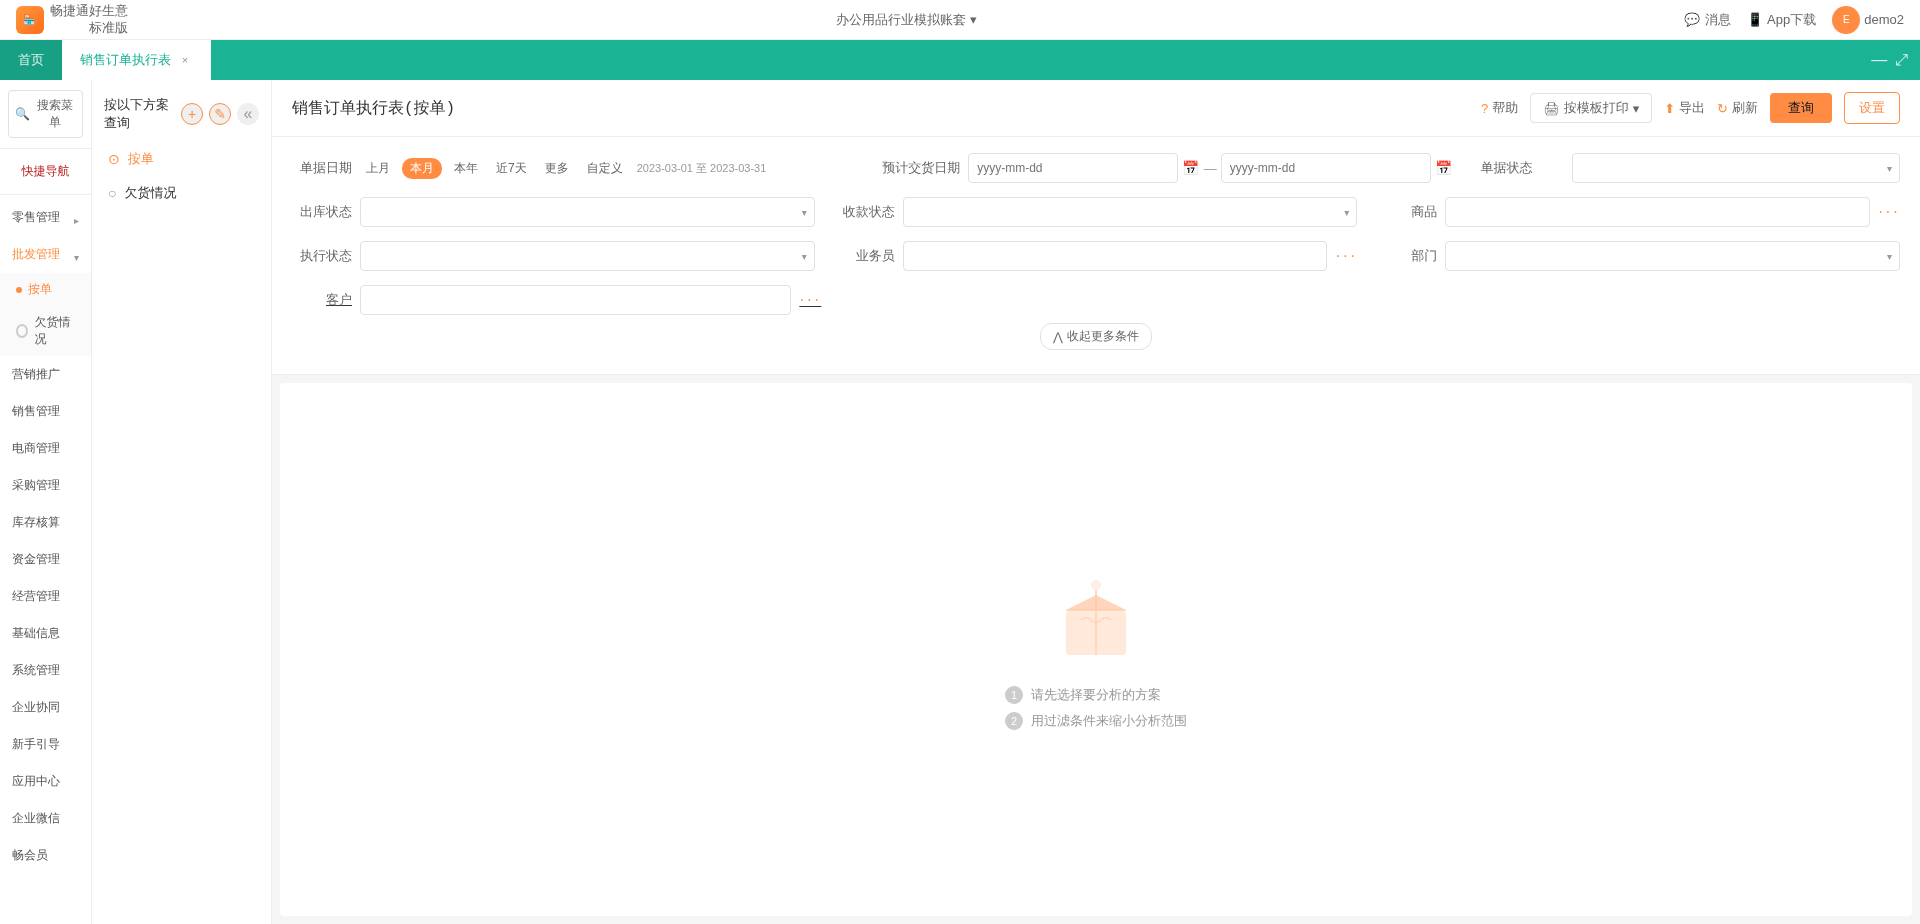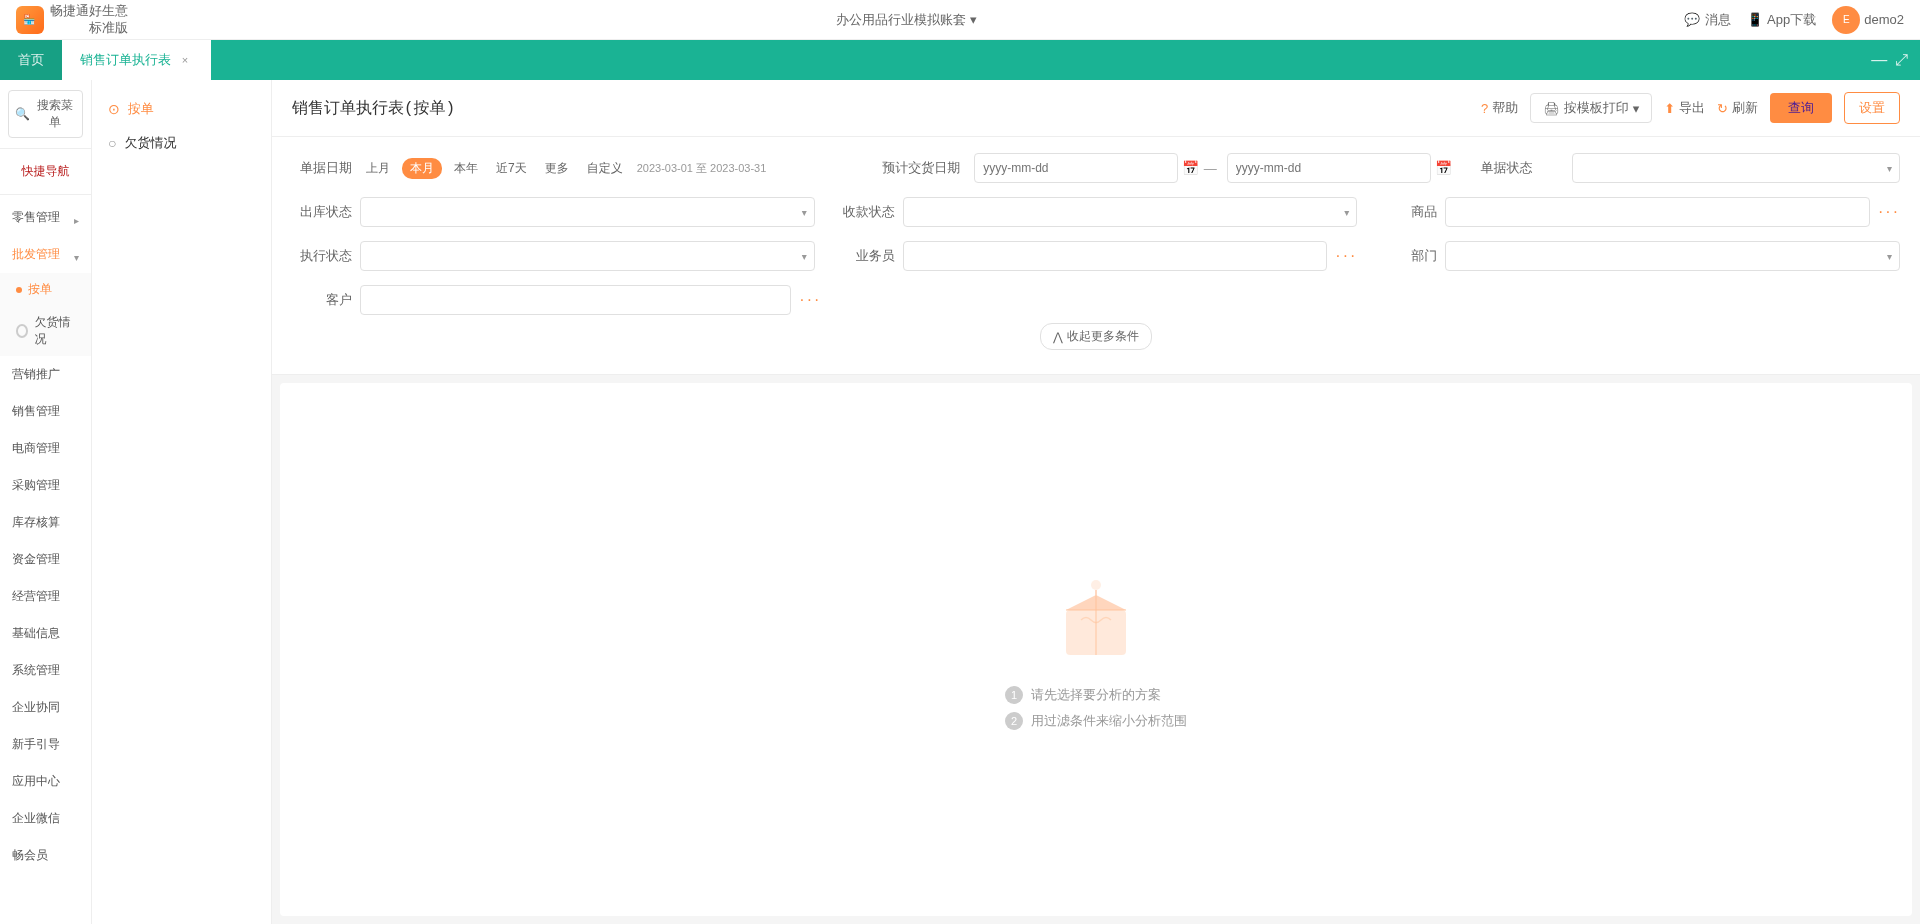--- a/index.html
+++ b/index.html
@@ -61,34 +61,34 @@
     
     .main-panel { flex: 1; display: flex; flex-direction: column; overflow: hidden; background: #f5f5f5; }
 
     
     .page-header { background: #fff; padding: 12px 20px; display: flex; align-items: center; justify-content: space-between; border-bottom: 1px solid #eee; }
     .page-title { font-size: 16px; font-weight: 500; color: #333; font-family: Liberation Mono, monospace; }
     .page-header-actions { display: flex; align-items: center; gap: 12px; }
     .header-action { display: flex; align-items: center; gap: 4px; color: #666; font-size: 13px; cursor: pointer; }
     .header-action .icon { color: #ff8c42; }
     .header-action-btn { display: flex; align-items: center; gap: 4px; padding: 5px 12px; border: 1px solid #e0e0e0; border-radius: 4px; cursor: pointer; font-size: 13px; color: #666; background: #fff; }
-    .header-action-primary { background: #ff8c42; color: #4c1d95; border: none; padding: 6px 18px; border-radius: 4px; cursor: pointer; font-size: 13px; }
+    .header-action-primary { background: #ff8c42; color: #0f172a; border: none; padding: 6px 18px; border-radius: 4px; cursor: pointer; font-size: 13px; }
     .header-action-secondary { background: #fff; color: #ff8c42; border: 1px solid #ff8c42; padding: 6px 14px; border-radius: 4px; cursor: pointer; font-size: 13px; }
 
     
     .filter-form { background: #fff; padding: 16px 20px; border-bottom: 1px solid #eee; }
     .filter-row { display: flex; align-items: center; margin-bottom: 14px; gap: 20px; }
     .filter-field { display: flex; align-items: center; gap: 8px; flex: 1; }
     .filter-label { font-size: 13px; color: #666; white-space: nowrap; min-width: 60px; text-align: right; }
     .filter-input { flex: 1; height: 30px; border: 1px solid #e0e0e0; border-radius: 4px; padding: 0 8px; font-size: 12px; color: #333; background: #fff; outline: none; }
     .filter-select { flex: 1; height: 30px; border: 1px solid #e0e0e0; border-radius: 4px; padding: 0 8px; font-size: 12px; color: #333; background: #fff; outline: none; appearance: none; cursor: pointer; }
     .filter-select-wrap { flex: 1; position: relative; display: flex; align-items: center; }
     .filter-select-wrap .chevron { position: absolute; right: 8px; color: #999; font-size: 10px; pointer-events: none; }
     .date-range { display: flex; align-items: center; gap: 4px; flex: 1; }
-    .date-input { flex: 1; height: 30px; border: 1px solid #e0e0e0; border-radius: 4px; padding: 0 8px; font-size: 12px; color: #ccc; background: #fff; outline: none; margin-left: 6px; }
+    .date-input { flex: 1; height: 30px; border: 1px solid #e0e0e0; border-radius: 4px; padding: 0 8px; font-size: 12px; color: #ccc; background: #fff; outline: none; }
     .date-sep { color: #999; }
     .date-icon { color: #ff8c42; cursor: pointer; font-size: 14px; }
     .quick-dates { display: flex; gap: 6px; }
     .quick-date-btn { padding: 2px 6px; border-radius: 3px; font-size: 12px; cursor: pointer; color: #666; border: none; background: transparent; }
     .quick-date-btn.active { background: #ff8c42; color: #fff; border-radius: 10px; padding: 2px 8px; }
     .date-range-text { font-size: 11px; color: #999; }
     .filter-dots { color: #ff8c42; cursor: pointer; font-size: 16px; letter-spacing: 2px; }
     .collapse-bar { display: flex; justify-content: center; padding: 8px; }
     .collapse-btn { display: flex; align-items: center; gap: 4px; color: #666; font-size: 12px; cursor: pointer; padding: 4px 12px; border: 1px solid #e0e0e0; border-radius: 12px; background: #fff; }
 
@@ -221,20 +221,28 @@
       </div>
       <div class="sidebar-item">
         <span>畅会员</span>
       </div>
     </div>
   </div>
 
   <div class="content">
 
     <div class="filter-panel">
+      <div class="filter-panel-header">
+        <span>按以下方案查询</span>
+        <div class="filter-panel-actions">
+          <button class="filter-action-btn">+</button>
+          <button class="filter-action-btn">✎</button>
+          <button class="filter-action-btn filter-action-collapse">«</button>
+        </div>
+      </div>
       <div class="filter-item active">
         <span class="filter-item-icon" style="color:#ff8c42;">⊙</span>
         <span class="filter-item-label">按单</span>
       </div>
       <div class="filter-item">
         <span class="filter-item-icon" style="color:#999;">○</span>
         <span class="filter-item-label">欠货情况</span>
       </div>
     </div>
 
@@ -347,21 +355,21 @@
             <div class="filter-select-wrap">
               <select class="filter-select">
                 <option></option>
               </select>
               <span class="chevron">▾</span>
             </div>
           </div>
         </div>
 
         <div class="filter-row" style="margin-bottom:0;">
-          <div class="filter-field" style="flex:1;">
+          <div class="filter-field" style="flex:1;text-decoration:underline;">
             <span class="filter-label">客户</span>
             <input type="text" class="filter-input" style="flex: 1 1 0%;">
             <span class="filter-dots">···</span>
           </div>
           <div style="flex:2;"></div>
         </div>
 
         <div class="collapse-bar">
           <button class="collapse-btn">
             <span>⋀</span>

